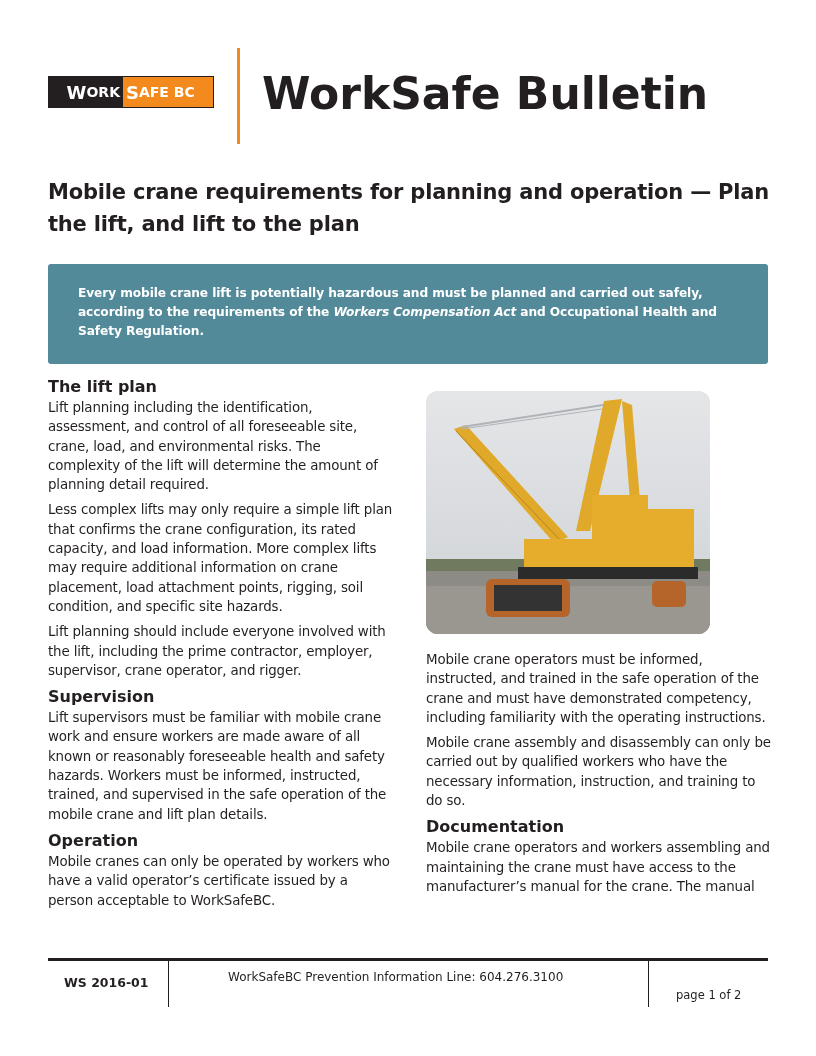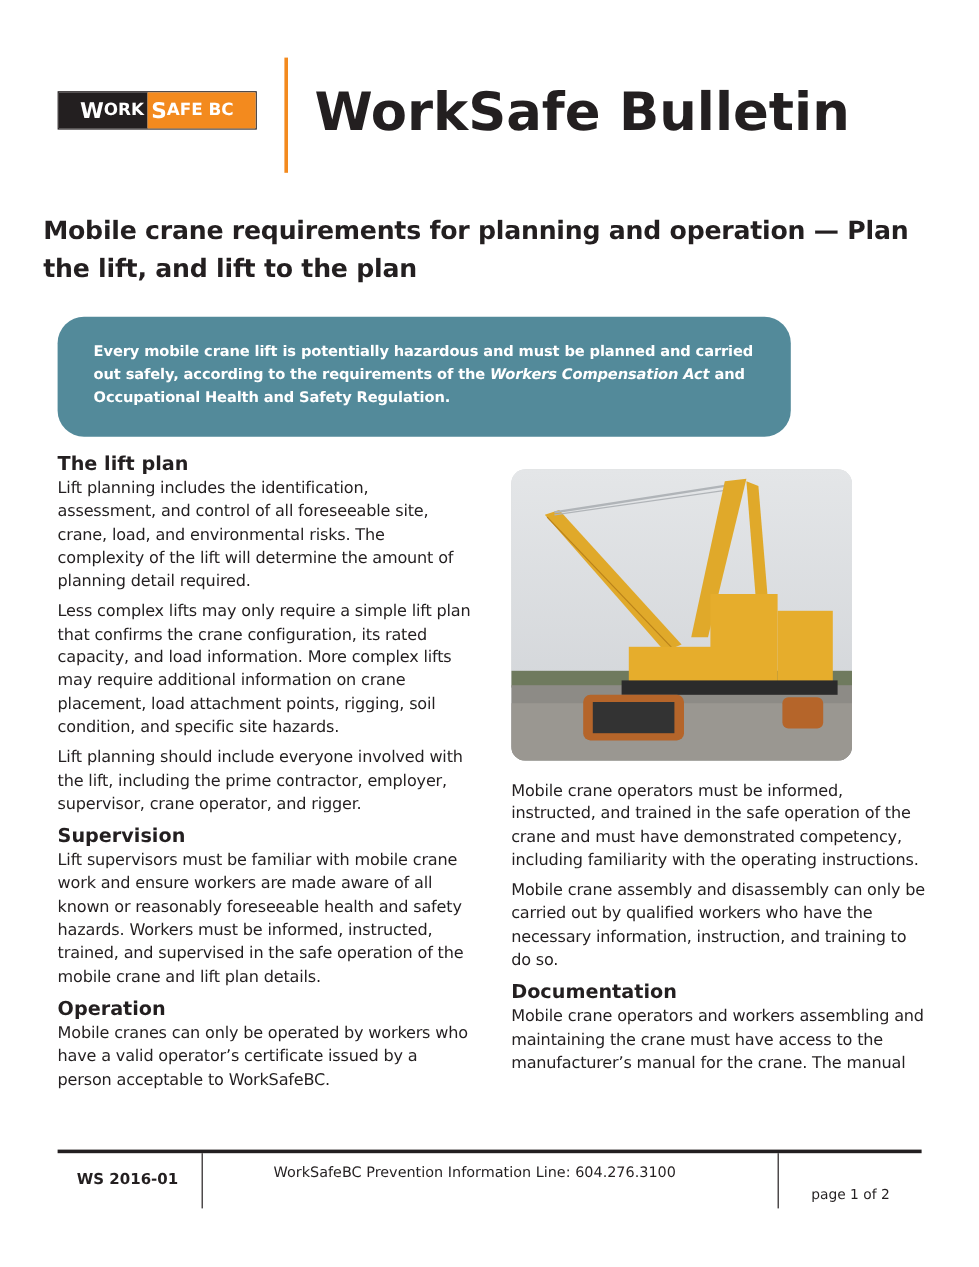--- a/index.html
+++ b/index.html
@@ -33,29 +33,29 @@
       background: #f38a1e;
     }
     .bulletin-title {
       position: absolute; left: 262px; top: 64px;
       font-family: "DejaVu Sans", sans-serif; font-weight: bold; font-size: 44px;
       color: #231f20; letter-spacing: 0px; line-height: 60px; white-space: nowrap;
     }
 
     
     .main-title {
-      position: absolute; left: 36px; top: 176px; width: 730px;
+      position: absolute; left: 48px; top: 176px; width: 730px;
       font-family: "DejaVu Sans", sans-serif; font-weight: bold; font-size: 21px;
       line-height: 32px; color: #231f20; letter-spacing: -0.2px;
     }
 
     
     .callout {
-      position: absolute; left: 48px; top: 264px; width: 611px; height: 100px;
-      background: #538a9a; border-radius: 22px;
+      position: absolute; left: 48px; top: 264px; width: 720px; height: 100px;
+      background: #538a9a; border-radius: 3px;
       padding: 20px 30px 0 30px;
     }
     .callout p {
       font-family: "DejaVu Sans", sans-serif; font-weight: bold; font-size: 12.2px;
       line-height: 19px; color: #ffffff; letter-spacing: -0.1px;
     }
     .callout em { font-style: italic; }
 
     
     .col {
@@ -119,21 +119,21 @@
 
   <h1 class="main-title">Mobile crane requirements for planning and operation — Plan the lift, and lift to the plan</h1>
 
   <div class="callout">
     <p><span>Every mobile crane lift is potentially hazardous and must be planned and carried out safely, according to the requirements of the </span><em>Workers Compensation Act</em><span> and Occupational Health and Safety Regulation.</span></p>
   </div>
 
   <div class="col col-left">
     <div class="sec">
       <h2>The lift plan</h2>
-      <p class="body-p">Lift planning includes the identification, assessment, and control of all foreseeable site, crane, load, and environmental risks. The complexity of the lift will determine the amount of planning detail required.</p>
+      <p class="body-p">Lift planning including the identification, assessment, and control of all foreseeable site, crane, load, and environmental risks. The complexity of the lift will determine the amount of planning detail required.</p>
       <p class="body-p">Less complex lifts may only require a simple lift plan that confirms the crane configuration, its rated capacity, and load information. More complex lifts may require additional information on crane placement, load attachment points, rigging, soil condition, and specific site hazards.</p>
       <p class="body-p">Lift planning should include everyone involved with the lift, including the prime contractor, employer, supervisor, crane operator, and rigger.</p>
     </div>
     <div class="sec">
       <h2>Supervision</h2>
       <p class="body-p">Lift supervisors must be familiar with mobile crane work and ensure workers are made aware of all known or reasonably foreseeable health and safety hazards. Workers must be informed, instructed, trained, and supervised in the safe operation of the mobile crane and lift plan details.</p>
     </div>
     <div class="sec">
       <h2>Operation</h2>
       <p class="body-p">Mobile cranes can only be operated by workers who have a valid operator’s certificate issued by a person acceptable to WorkSafeBC.</p>

